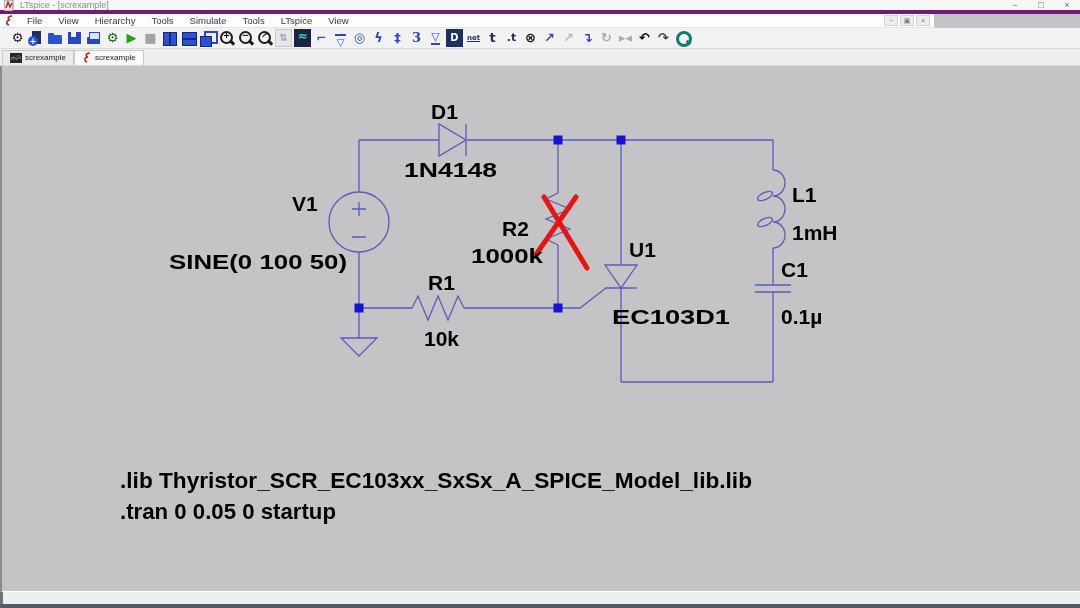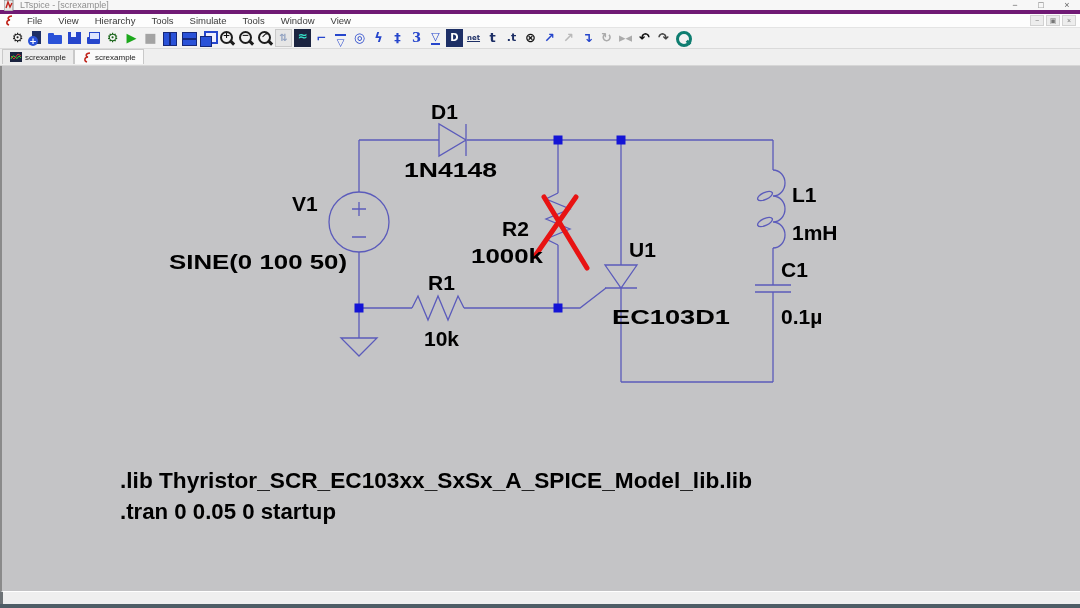--- a/index.html
+++ b/index.html
@@ -9,21 +9,21 @@
 
   
   .titlebar { position:absolute; left:0; top:0; width:1080px; height:14px;
     background:#f7f7f7; display:flex; align-items:center; border-bottom:4px solid #701a75; }
   .app-icon { width:11px; height:11px; margin:0 5px 0 4px; }
   .title-text { font-size:9px; color:#8f8f8f; }
   .win-btns { margin-left:auto; display:flex; }
   .win-btn { width:26px; height:13px; text-align:center; font-size:9px; color:#666; line-height:13px; cursor:pointer; }
 
   
-  .menubar { position:absolute; left:0; top:14px; width:1080px; height:14px;
+  .menubar { position:absolute; left:0; top:14px; width:934px; height:14px;
     background:#fdfdfd; display:flex; align-items:center; border-bottom:1px solid #e4e4e4; }
   .menu-sys-icon { width:11px; height:11px; margin:0 4px; }
   .menu-item { font-size:9.5px; color:#3c3c3c; padding:0 8px; line-height:13px; cursor:pointer; }
   .mdi-btns { margin-left:auto; display:flex; gap:2px; margin-right:4px; }
   .mdi-btn { width:14px; height:11px; background:#ededed; border:1px solid #d2d2d2;
     font-size:7px; color:#777; text-align:center; line-height:9px; cursor:pointer; }
 
   
   .toolbar { position:absolute; left:0; top:28px; width:1080px; height:21px;
     background:#f2f2f2; border-bottom:1px solid #dadada; display:flex; align-items:center; padding-left:8px; }
@@ -60,21 +60,21 @@
   .i-component { background:#1d2f66; color:#fff !important; font-size:10px; line-height:17px; }
   .i-net { font-size:7px; color:#1d2f66 !important; text-decoration:underline; }
   .i-text { font-size:13px; color:#1d2f66 !important; }
   .i-spice { font-size:11px; color:#1d2f66 !important; }
   .i-res { font-size:13px; }
   .i-cap { font-size:13px; }
   .i-ind { font-family:"DejaVu Serif", serif; font-size:13px; }
 
   
   .tabbar { position:absolute; left:0; top:49px; width:1080px; height:17px;
-    background:#efefef; border-bottom:1px solid #d6d6d6; display:flex; align-items:flex-start; padding-left:2px; }
+    background:#efefef; border-bottom:1px solid #d6d6d6; display:flex; align-items:center; padding-left:2px; }
   .tab { height:15px; display:flex; align-items:center; gap:3px; padding:0 7px;
     border:1px solid #c9c9c9; border-bottom:none; background:#ececec; font-size:8px; color:#222; cursor:pointer; }
   .tab.active { background:#fafafa; }
   .tab svg { display:block; }
 
   
   .canvas { position:absolute; left:0; top:66px; width:1080px; height:525px;
     background:#c4c4c6; border-left:2px solid #8a8a8a; cursor:crosshair; }
   .canvas svg { display:block; }
 
@@ -105,21 +105,21 @@
     <svg class="menu-sys-icon" viewBox="0 0 11 11">
       <path d="M8,1 C3,1.5 3.5,4.5 6,5 C2,5.5 2,9 5,10" stroke="#c0251c" stroke-width="1.6" fill="none"></path>
     </svg>
     <span style="display:flex;">
         <span class="menu-item">File</span>
         <span class="menu-item">View</span>
         <span class="menu-item">Hierarchy</span>
         <span class="menu-item">Tools</span>
         <span class="menu-item">Simulate</span>
         <span class="menu-item">Tools</span>
-        <span class="menu-item">Window</span>
+        <span class="menu-item">LTspice</span>
         <span class="menu-item">View</span>
       </span>
     <span class="mdi-btns">
       <span class="mdi-btn">−</span>
       <span class="mdi-btn">▣</span>
       <span class="mdi-btn">×</span>
     </span>
   </div>
 
   <div class="toolbar">

